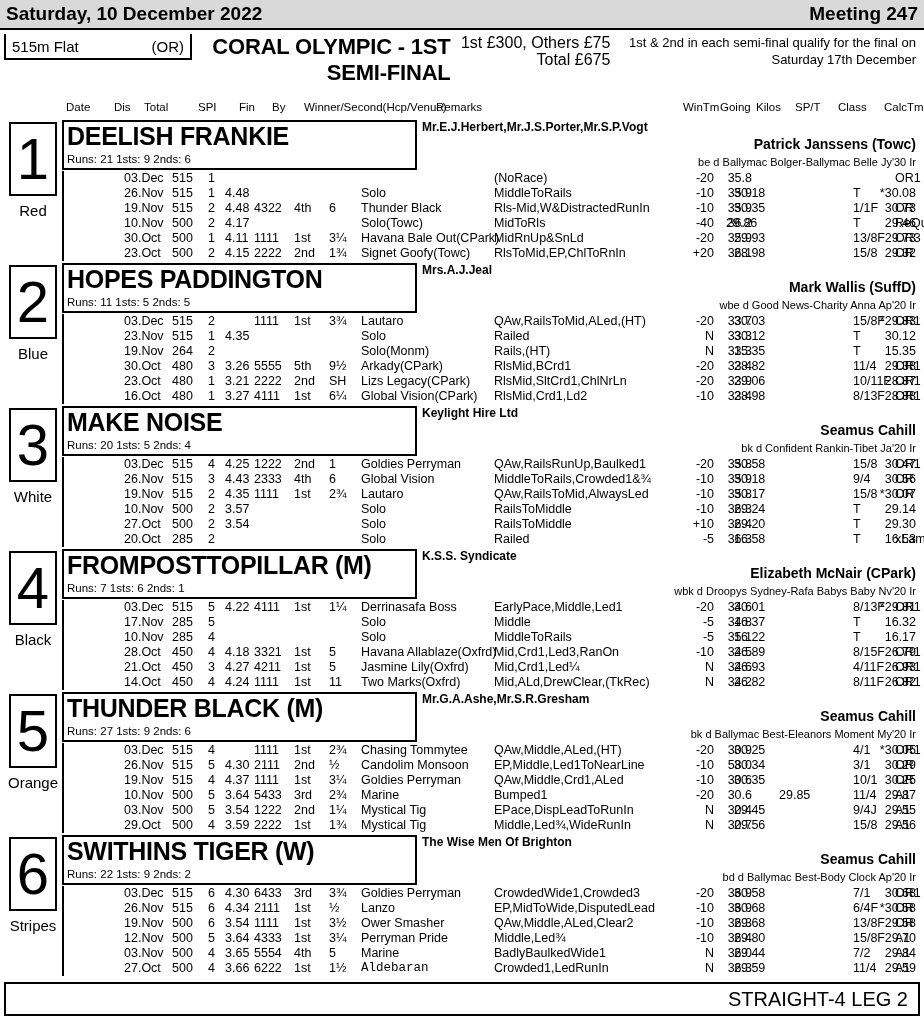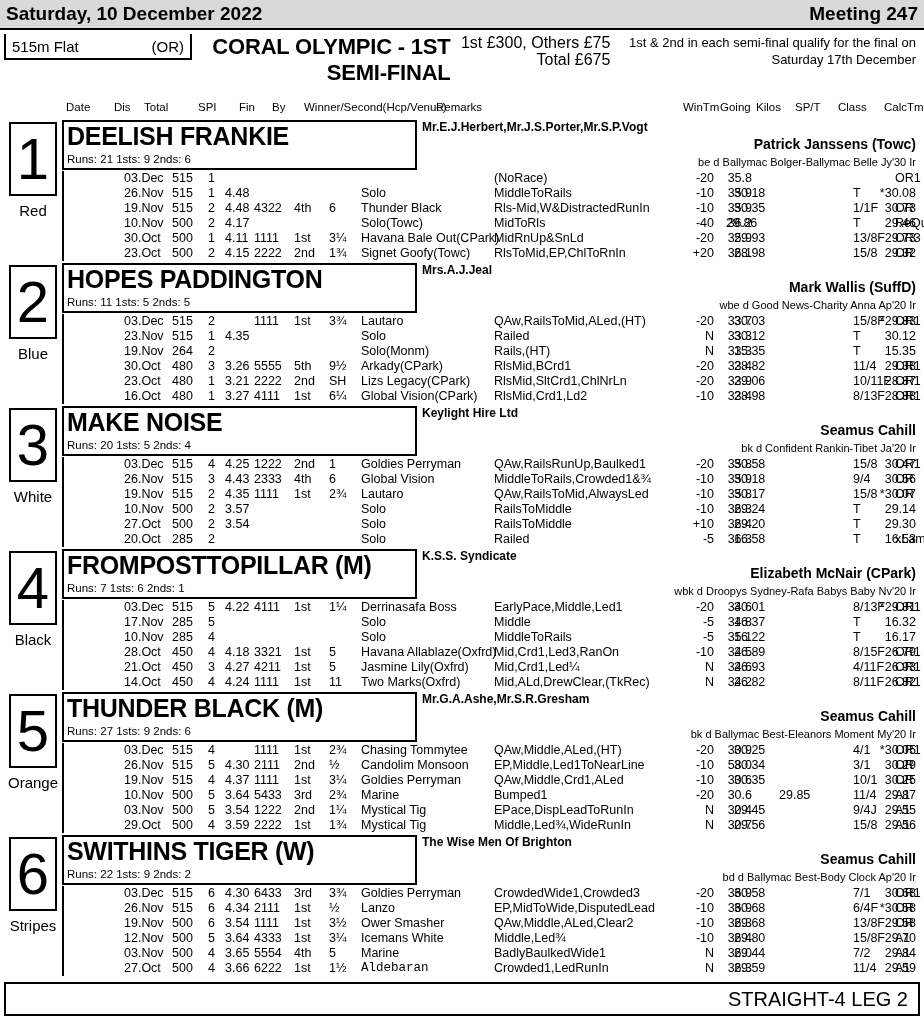--- a/index.html
+++ b/index.html
@@ -829,21 +829,21 @@
                 <span style="right: 4px; text-align: right;">29.58</span>
               </div>
               <div class="formrow">
                 <span style="left: 62px;">12.Nov</span>
                 <span style="left: 110px;">500</span>
                 <span style="left: 146px;">5</span>
                 <span style="left: 163px;">3.64</span>
                 <span style="left: 192px;">4333</span>
                 <span style="left: 232px;">1st</span>
                 <span style="left: 267px;">3¼</span>
-                <span style="left: 299px;">Icemans White</span>
+                <span style="left: 299px;">Perryman Pride</span>
                 <span style="left: 432px;">Middle,Led¾</span>
                 <span style="left: 672px;">29.80</span>
                 <span style="right: 206px; text-align: right;">-10</span>
                 <span style="right: 168px; text-align: right;">36.4</span>
                 <span style="left: 791px;">15/8F</span>
                 <span style="left: 833px;">A1</span>
                 <span style="right: 4px; text-align: right;">29.70</span>
               </div>
               <div class="formrow">
                 <span style="left: 62px;">03.Nov</span>

